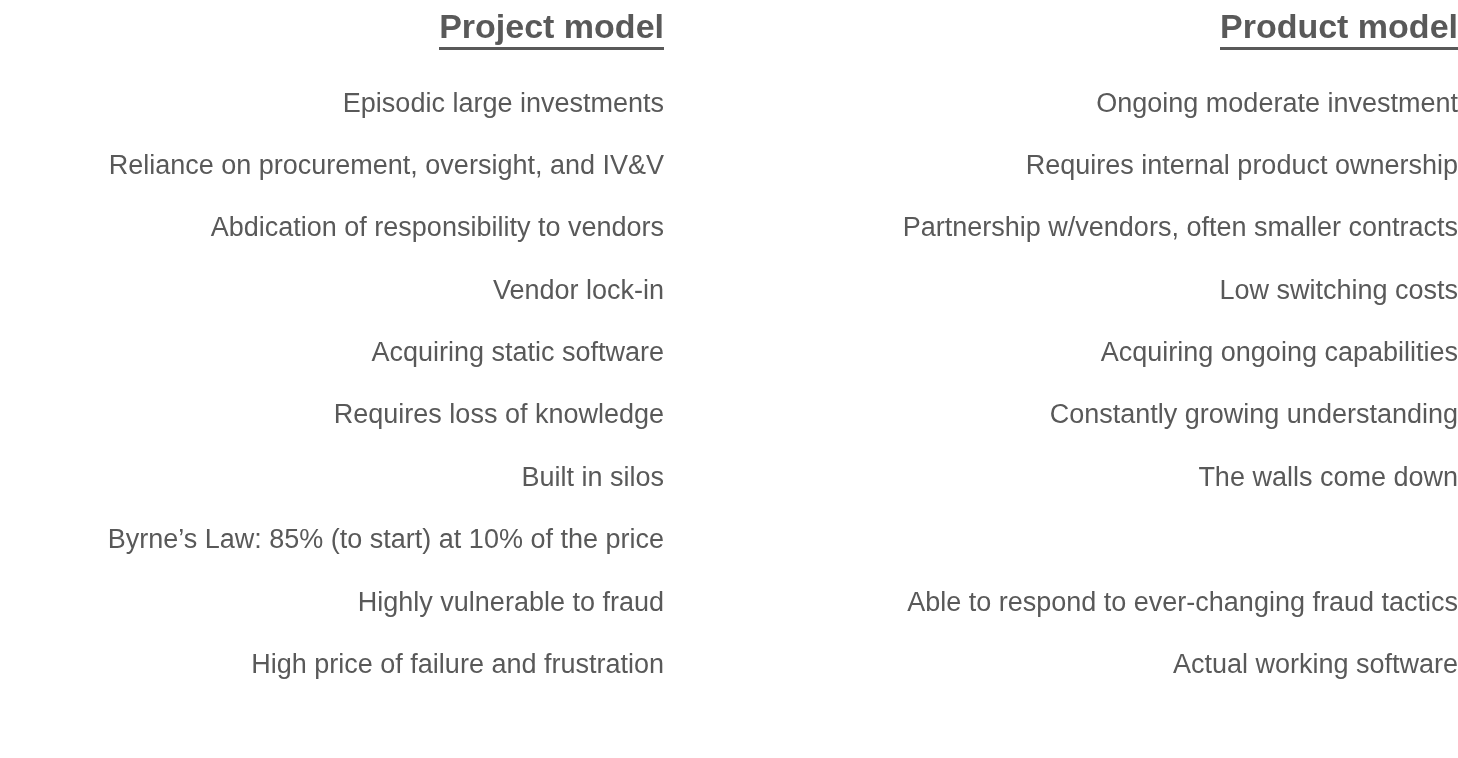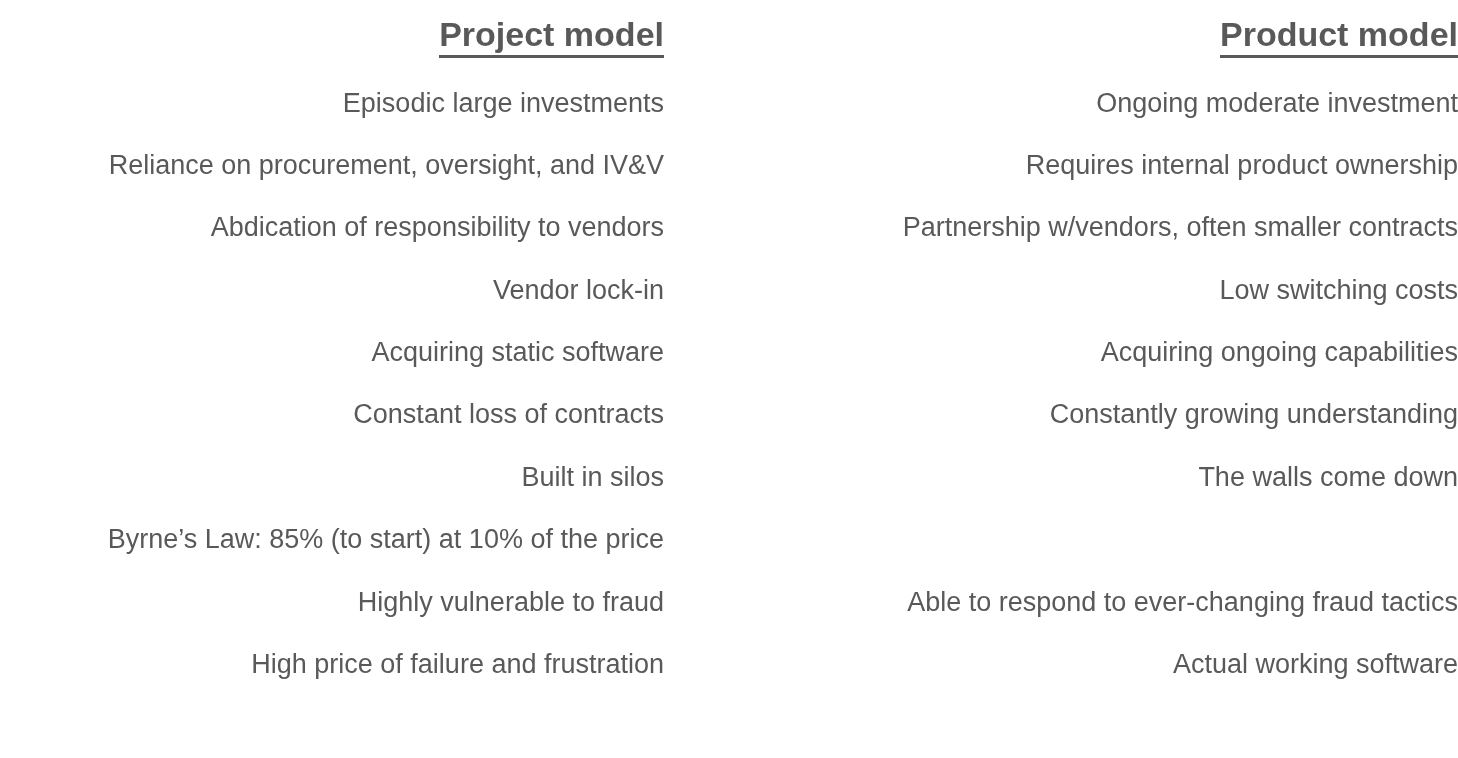--- a/index.html
+++ b/index.html
@@ -19,21 +19,21 @@
   }
   .grid-row {
     display: grid;
     grid-template-columns: 664px auto;
     column-gap: 116px;
     align-items: center;
   }
   .header-row {
     height: 72px;
     align-items: start;
-    padding-top: 16px;
+    padding-top: 8px;
     box-sizing: border-box;
   }
   .cell-left {
     text-align: right;
     white-space: nowrap;
   }
   .cell-right {
     text-align: right;
     white-space: nowrap;
   }
@@ -89,21 +89,21 @@
     <div class="cell-left">Vendor lock-in</div>
     <div class="cell-right">Low switching costs</div>
   </div>
 
   <div class="grid-row data-row">
     <div class="cell-left">Acquiring static software</div>
     <div class="cell-right">Acquiring ongoing capabilities</div>
   </div>
 
   <div class="grid-row data-row">
-    <div class="cell-left">Constant loss of contracts</div>
+    <div class="cell-left">Requires loss of knowledge</div>
     <div class="cell-right">Constantly growing understanding</div>
   </div>
 
 
   <div class="grid-row data-row">
     <div class="cell-left">Built in silos</div>
     <div class="cell-right">The walls come down</div>
   </div>
 
   <div class="grid-row data-row">

